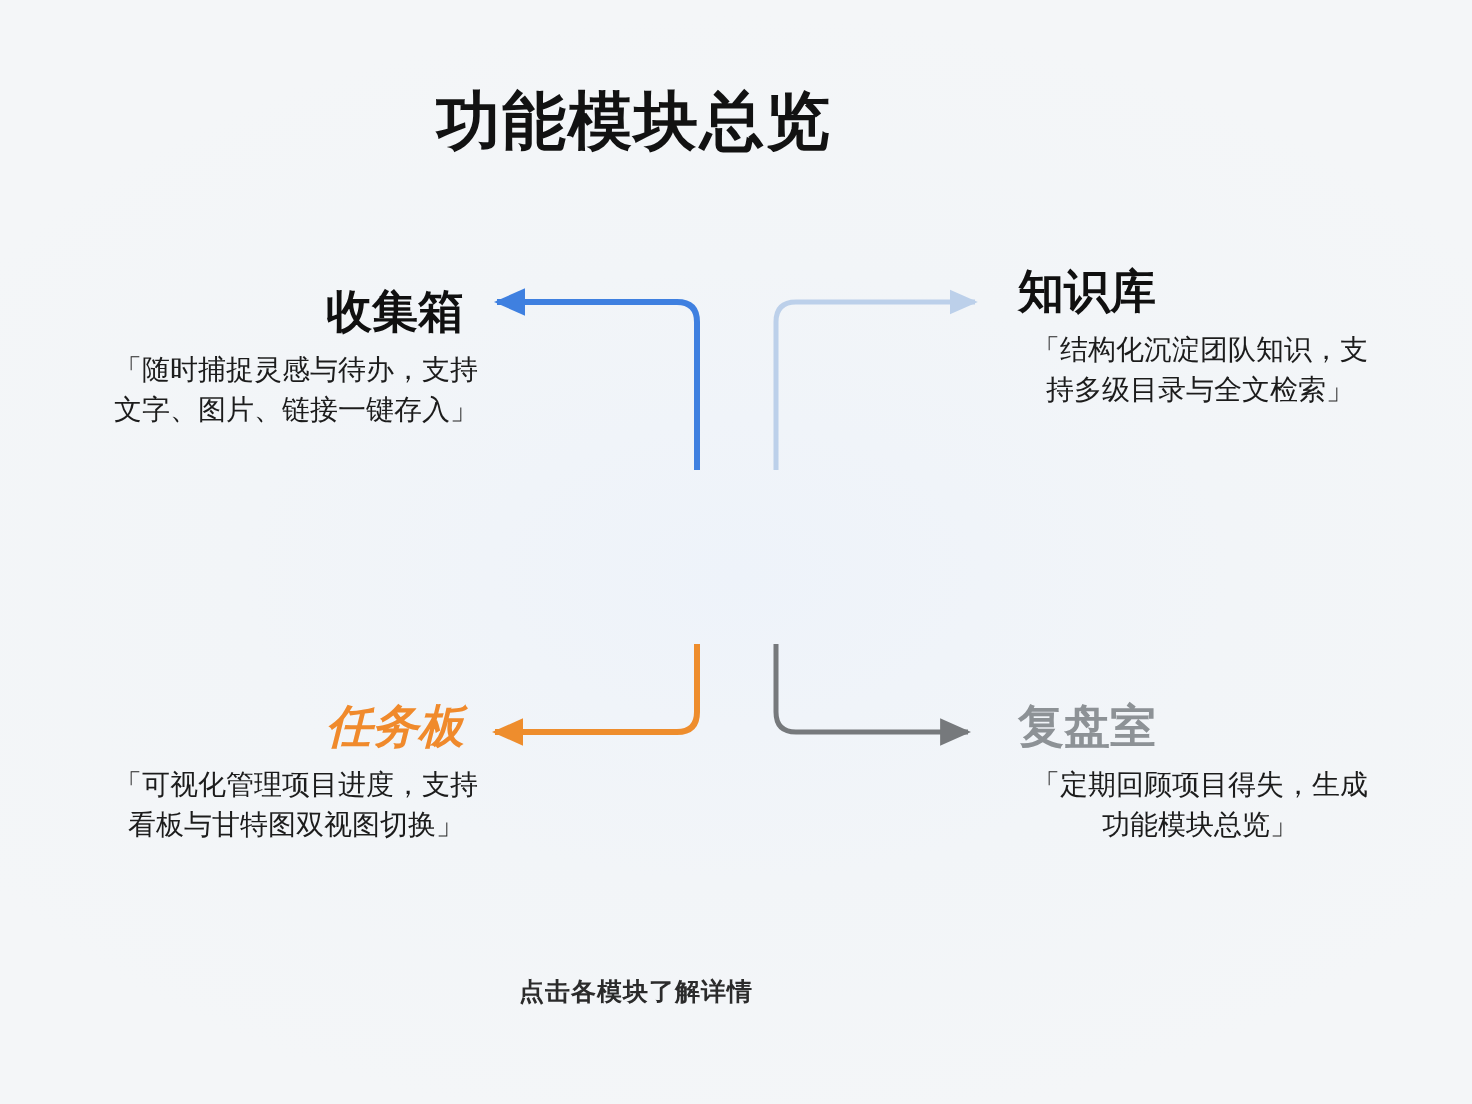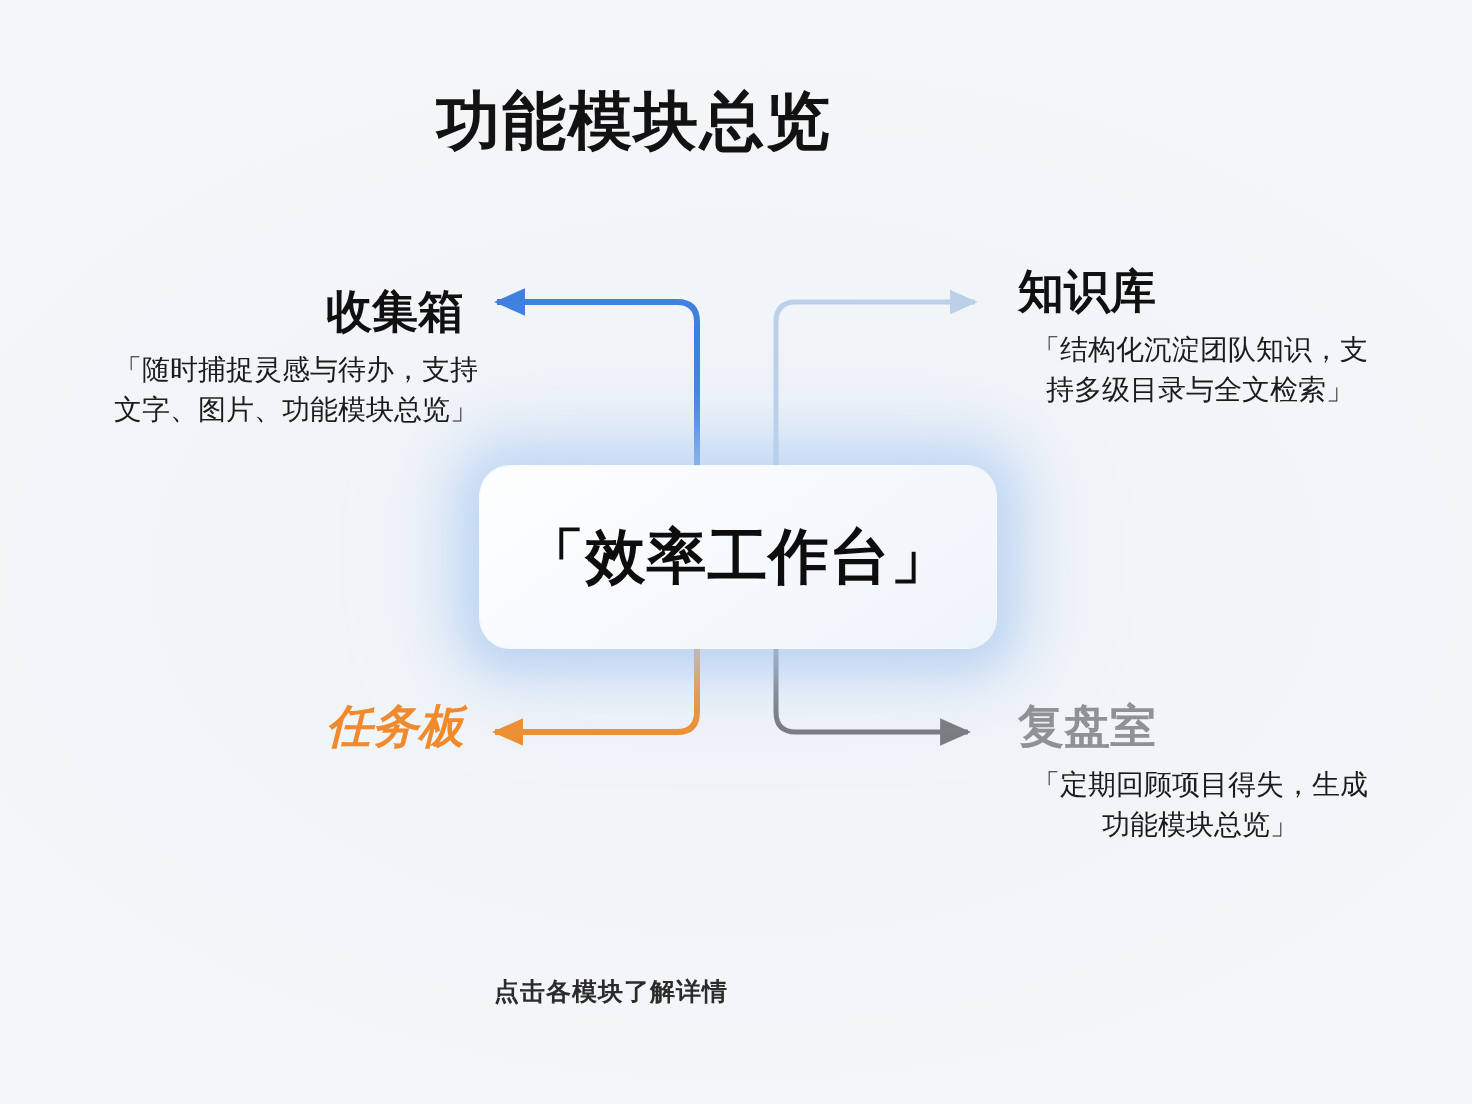--- a/index.html
+++ b/index.html
@@ -149,20 +149,21 @@
   #footer-hint {
     position: absolute;
     left: 0;
     top: 975px;
     width: 1222px;
     text-align: center;
     font-size: 25px;
     font-weight: 700;
     color: #2b2b2b;
     letter-spacing: 1px;
+    padding-left: 25px;
   }
 </style>
 </head>
 <body>
 
 <div id="stage">
 
   <div id="page-title">功能模块总览</div>
 
   <svg id="connectors" viewBox="0 0 1472 1104" xmlns="http://www.w3.org/2000/svg">
@@ -183,42 +184,43 @@
 
     <path d="M 697 470 L 697 322 Q 697 302 677 302 L 497 302" fill="none" stroke="#3f80e0" stroke-width="6" stroke-linecap="butt" marker-end="url(#arrow-blue)"></path>
 
     <path d="M 776 470 L 776 322 Q 776 302 796 302 L 975 302" fill="none" stroke="#bcd0ea" stroke-width="5" stroke-linecap="butt" marker-end="url(#arrow-lightblue)"></path>
 
     <path d="M 697 644 L 697 712 Q 697 732 677 732 L 495 732" fill="none" stroke="#ee8d2d" stroke-width="6" stroke-linecap="butt" marker-end="url(#arrow-orange)"></path>
 
     <path d="M 776 644 L 776 712 Q 776 732 796 732 L 968 732" fill="none" stroke="#76797c" stroke-width="5" stroke-linecap="butt" marker-end="url(#arrow-gray)"></path>
   </svg>
 
-  <div id="center-card">
-    <span id="center-card-label">「效率工作台」</span>
-  </div>
 
   <div class="module" id="module-inbox">
     <div class="module-title">收集箱</div>
     <div class="module-desc">
       <div>「随时捕捉灵感与待办，支持</div>
-      <div>文字、图片、功能模块总览」</div>
+      <div>文字、图片、链接一键存入」</div>
     </div>
   </div>
 
   <div class="module" id="module-knowledge">
     <div class="module-title">知识库</div>
     <div class="module-desc">
       <div>「结构化沉淀团队知识，支</div>
       <div>持多级目录与全文检索」</div>
     </div>
   </div>
 
   <div class="module" id="module-tasks">
     <div class="module-title">任务板</div>
+    <div class="module-desc">
+      <div>「可视化管理项目进度，支持</div>
+      <div>看板与甘特图双视图切换」</div>
+    </div>
   </div>
 
   <div class="module" id="module-review">
     <div class="module-title">复盘室</div>
     <div class="module-desc">
       <div>「定期回顾项目得失，生成</div>
       <div>功能模块总览」</div>
     </div>
   </div>
 

